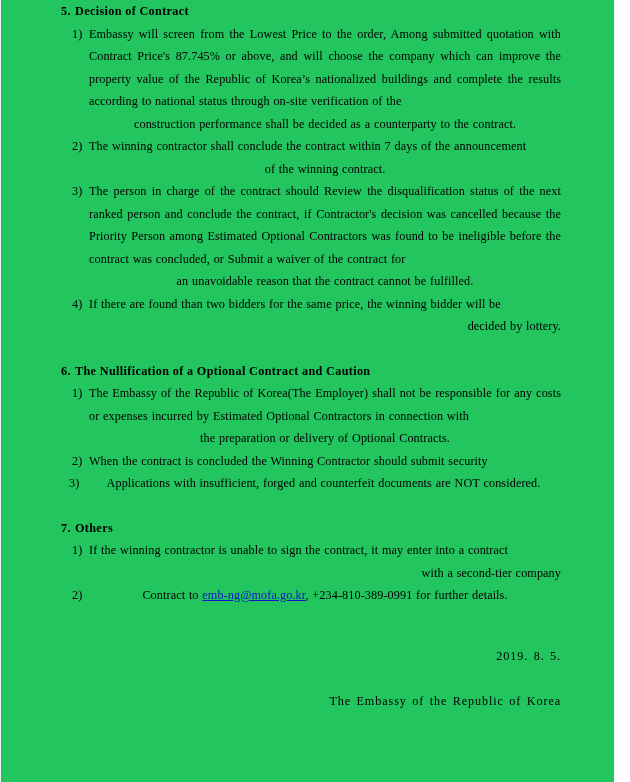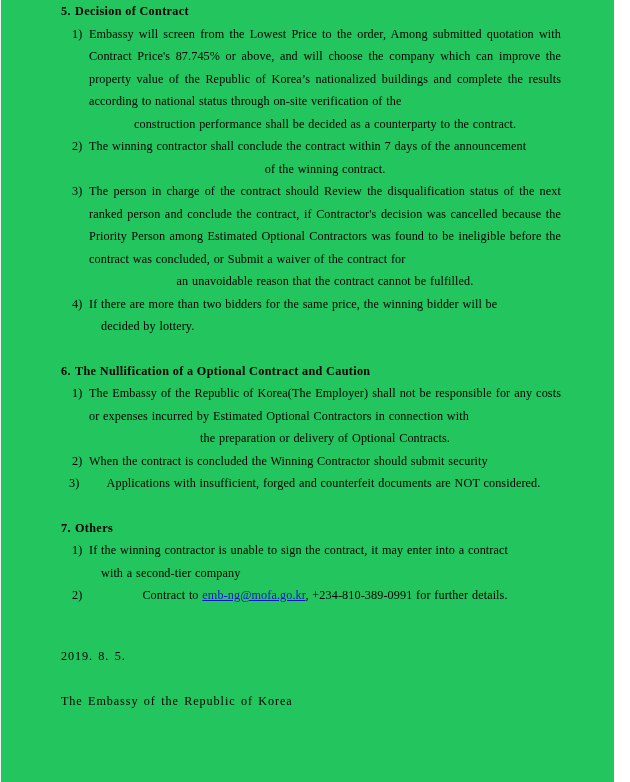--- a/index.html
+++ b/index.html
@@ -71,36 +71,36 @@
     line-height: 22.5px;
   }
   
   .item.tight .marker { left: 8px; }
   .item.tight { padding-left: 25px; }
 
   
   .item .cont {
     display: block;
     padding-left: 12px;
-    text-align: left;
+    text-align: right;
   }
   
   .item .last {
     display: block;
     text-align: center;
   }
 
   .link {
     color: #1414c8;
     text-decoration: underline;
   }
 
   
   .closing {
-    text-align: left;
+    text-align: right;
     font-size: 12.2px;
     line-height: 22.5px;
     letter-spacing: 0.9px;
     word-spacing: 1.5px;
   }
   .date-line { margin-top: 38px; }
   .signature-line { margin-top: 23px; }
 </style>
 </head>
 <body>
@@ -122,21 +122,21 @@
         <span class="marker">2)</span><span>The winning contractor shall conclude the contract within 7 days of the announcement</span>
         <span class="last">of the winning contract.</span>
       </div>
 
       <div class="item">
         <span class="marker">3)</span><span>The person in charge of the contract should Review the disqualification status of the next ranked person and conclude the contract, if Contractor's decision was cancelled because the Priority Person among Estimated Optional Contractors was found to be ineligible before the contract was concluded, or Submit a waiver of the contract for</span>
         <span class="last">an unavoidable reason that the contract cannot be fulfilled.</span>
       </div>
 
       <div class="item">
-        <span class="marker">4)</span><span>If there are more than two bidders for the same price, the winning bidder will be</span>
+        <span class="marker">4)</span><span>If there are found than two bidders for the same price, the winning bidder will be</span>
         <span class="cont">decided by lottery.</span>
       </div>
     </div>
 
     <div class="sec-gap-top"></div>
     <div class="section-head">
       <span class="num">6.</span><span>The Nullification of a Optional Contract and Caution</span>
     </div>
 
     <div class="list">

